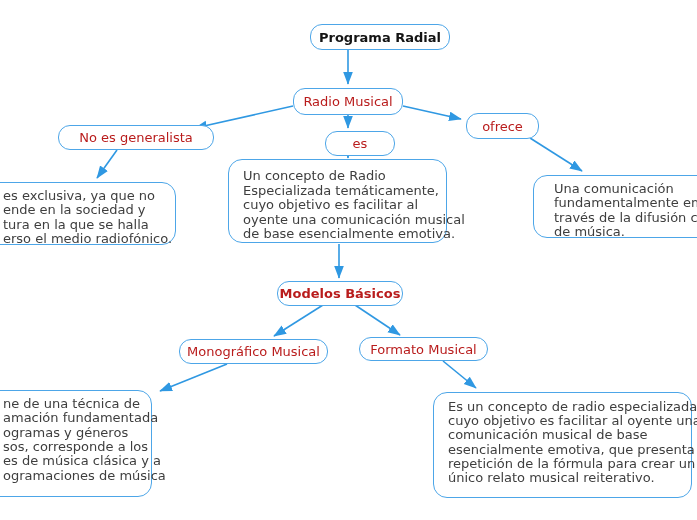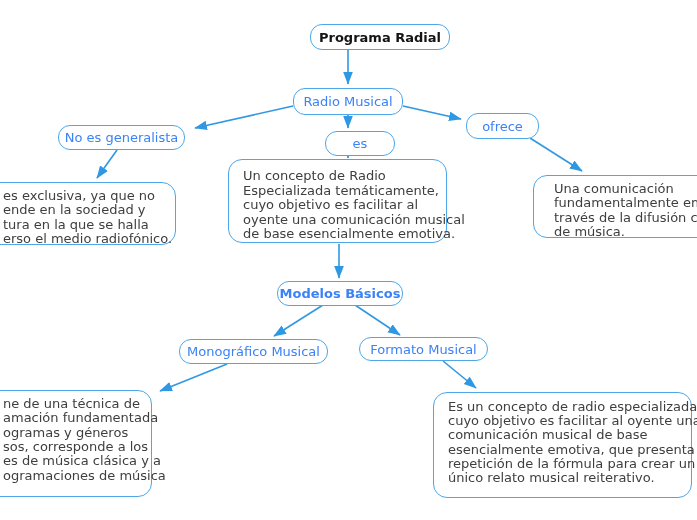--- a/index.html
+++ b/index.html
@@ -7,33 +7,33 @@
     width:697px;height:520px;position:relative;overflow:hidden;
     background:#ffffff;
     font-family:"DejaVu Sans","Liberation Sans",sans-serif;
   }
   svg.edges{position:absolute;left:0;top:0;width:697px;height:520px;pointer-events:none;}
   svg.edges line{stroke:#2f98e2;stroke-width:1.6;}
   .node{
     position:absolute;box-sizing:border-box;
     border:1.5px solid #4da6e8;border-radius:12px;background:#ffffff;
     display:flex;align-items:center;justify-content:center;
-    font-size:13px;color:#3b82f6;white-space:nowrap;
+    font-size:13px;color:#b91c1c;white-space:nowrap;
   }
   .node.root{font-weight:bold;color:#141414;margin-left:32px;}
   .note{
     position:absolute;box-sizing:border-box;
     border:1.5px solid #4da6e8;border-radius:14px;background:#ffffff;
     font-size:13px;color:#3e3e3e;overflow:visible;
   }
   .note .ln{white-space:nowrap;line-height:14.4px;}
   
   #n-programa{left:278px;top:24px;width:140px;height:26px;}
   #n-radio{left:293px;top:88px;width:110px;height:27px;}
-  #n-noes{left:58px;top:125px;width:127px;height:25px;}
+  #n-noes{left:58px;top:125px;width:156px;height:25px;}
   #n-es{left:325px;top:131px;width:70px;height:25px;}
   #n-ofrece{left:466px;top:113px;width:73px;height:26px;}
   #n-modelos{left:277px;top:281px;width:126px;height:25px;font-weight:bold;}
   #n-mono{left:179px;top:339px;width:149px;height:25px;}
   #n-formato{left:359px;top:337px;width:129px;height:24px;}
 
   #b-left{left:-42px;top:182px;width:218px;height:63px;padding:6px 0 0 44px;}
   #b-center{left:228px;top:159px;width:219px;height:84px;padding:9px 0 13px 14px;}
   #b-center .ln{line-height:14.6px;}
   #b-right{left:533px;top:175px;width:212px;height:63px;padding:6px 0 0 20px;}

